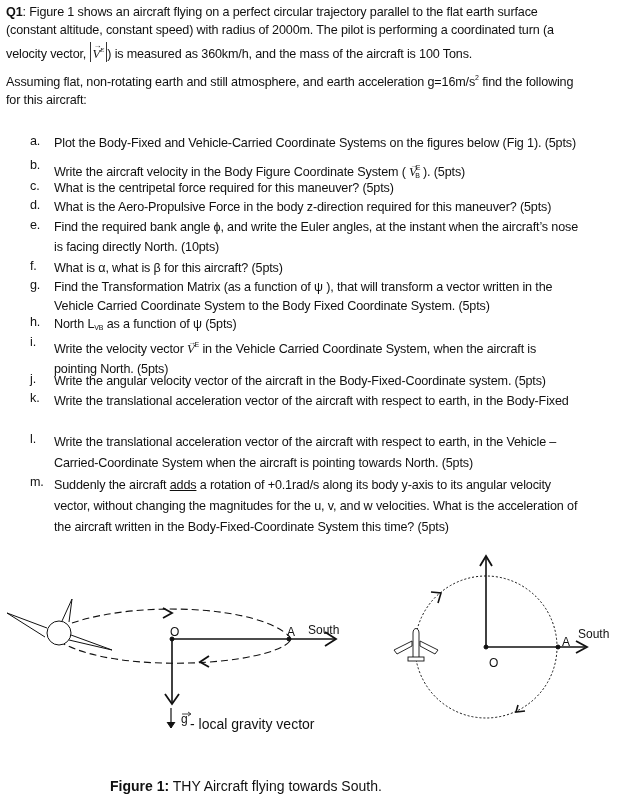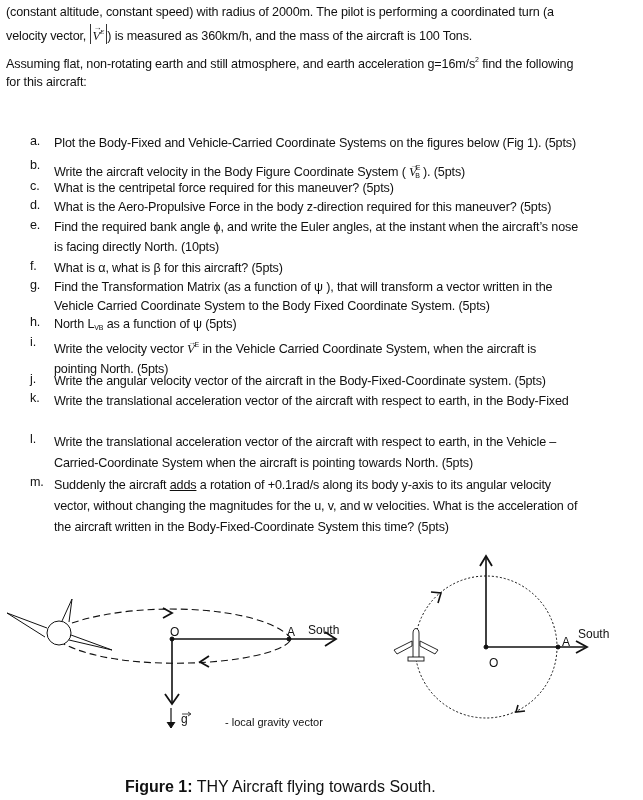--- a/index.html
+++ b/index.html
@@ -24,31 +24,32 @@
     content: "\2192"; position: absolute; left: 1px; top: -9px; font-size: 8px; font-style: normal;
   }
   sup.small { font-size: 7px; vertical-align: 6px; }
   sub.small { font-size: 7px; vertical-align: -2px; }
   .item { position: absolute; left: 0; width: 643px; font-size: 12.6px; letter-spacing: -0.15px; }
   .item .lbl { position: absolute; left: 30px; }
   .item .txt { position: absolute; left: 54px; width: 585px; line-height: 19.5px; }
   .u { text-decoration: underline; }
   svg { position: absolute; left: 0; top: 0; }
   .caption {
-    position: absolute; left: 125px; top: 778px; font-size: 16px;
+    position: absolute; left: 110px; top: 778px; font-size: 14px;
   }
   .fig-label { position: absolute; font-size: 12px; }
-  .grav-label { position: absolute; font-size: 11px; margin-left: 35px; }
+  .grav-label { position: absolute; font-size: 14px; }
 </style>
 </head>
 <body>
 
 <div class="page">
 
   <div class="para" style="top:3px;">
+    <div><b>Q1</b>: <span>Figure 1 shows an aircraft flying on a perfect circular trajectory parallel to the flat earth surface</span></div>
     <div>(constant altitude, constant speed) with radius of 2000m. The pilot is performing a coordinated turn (a</div>
     <div style="margin-top:3px;">
       <span>velocity vector, </span><span class="vecabs"><span class="vec">V</span><sup class="small">E</sup></span><span>) is measured as  360km/h, and the mass of the aircraft is 100 Tons.</span>
     </div>
     <div style="margin-top:6px;">
       <span>Assuming flat, non-rotating earth and still atmosphere, and earth acceleration g=16m/s</span><sup class="small">2</sup><span> find the following</span>
     </div>
     <div>for this aircraft:</div>
   </div>
 

